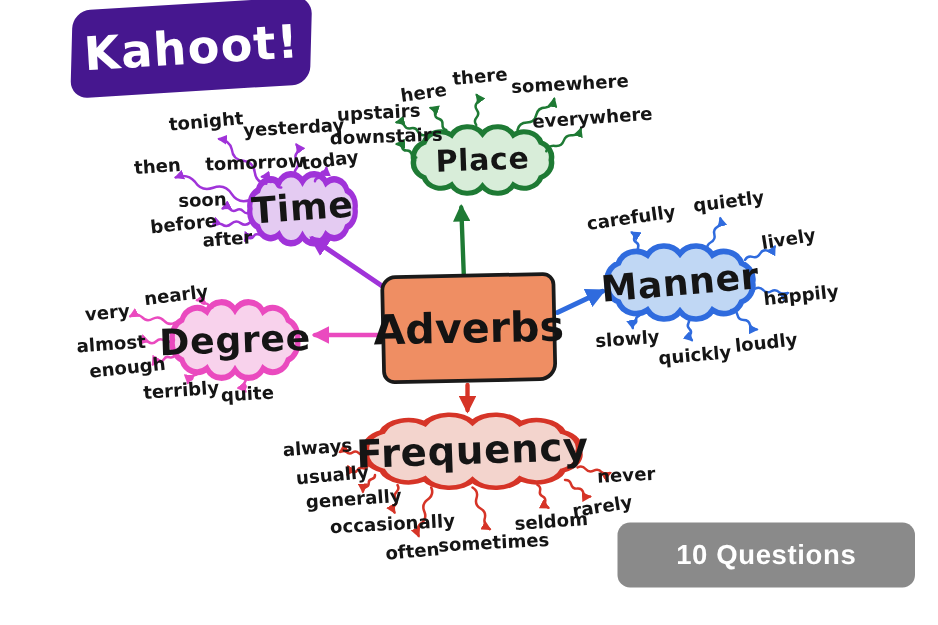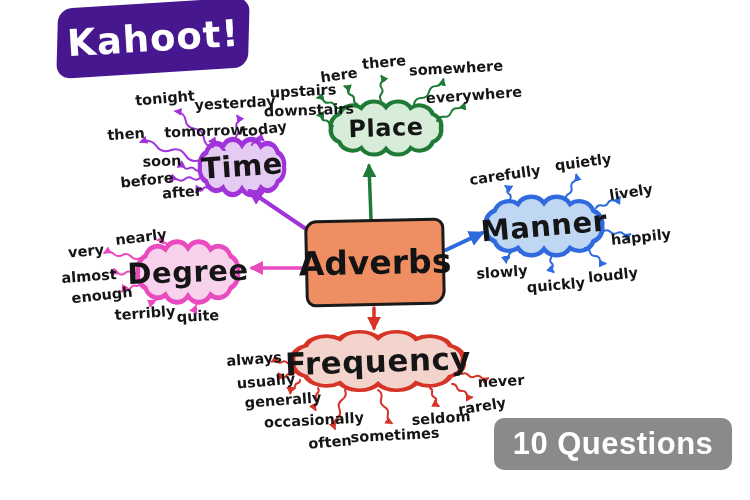--- a/index.html
+++ b/index.html
@@ -17,21 +17,21 @@
   .word{position:absolute;color:#151515;font-weight:700;font-size:14.5px;white-space:nowrap;}
   
   .topic-box{position:absolute;left:305px;top:219px;width:140px;height:87px;background:#EF8E63;
              border:3.5px solid #1a1a1a;border-radius:12px 10px 14px 10px;
              transform:rotate(-1.2deg);display:flex;align-items:center;justify-content:center;
              box-sizing:border-box;}
   .topic-text{font-size:33px;font-weight:700;color:#131313;}
   
   .badge{position:absolute;left:494px;top:418px;width:238px;height:52px;background:#8A8A8A;
          border-radius:10px;display:flex;align-items:center;justify-content:center;}
-  .badge-text{color:#ffffff;font-size:31px;font-weight:700;
+  .badge-text{color:#ffffff;font-size:22px;font-weight:700;
               font-family:"Liberation Sans",sans-serif;letter-spacing:0.5px;text-align:center;}
   svg.map{position:absolute;left:0;top:0;}
 </style>
 </head>
 <body>
 
 <div class="stage">
 
   <div class="logo">
     <div class="logo-text">Kahoot!</div>

